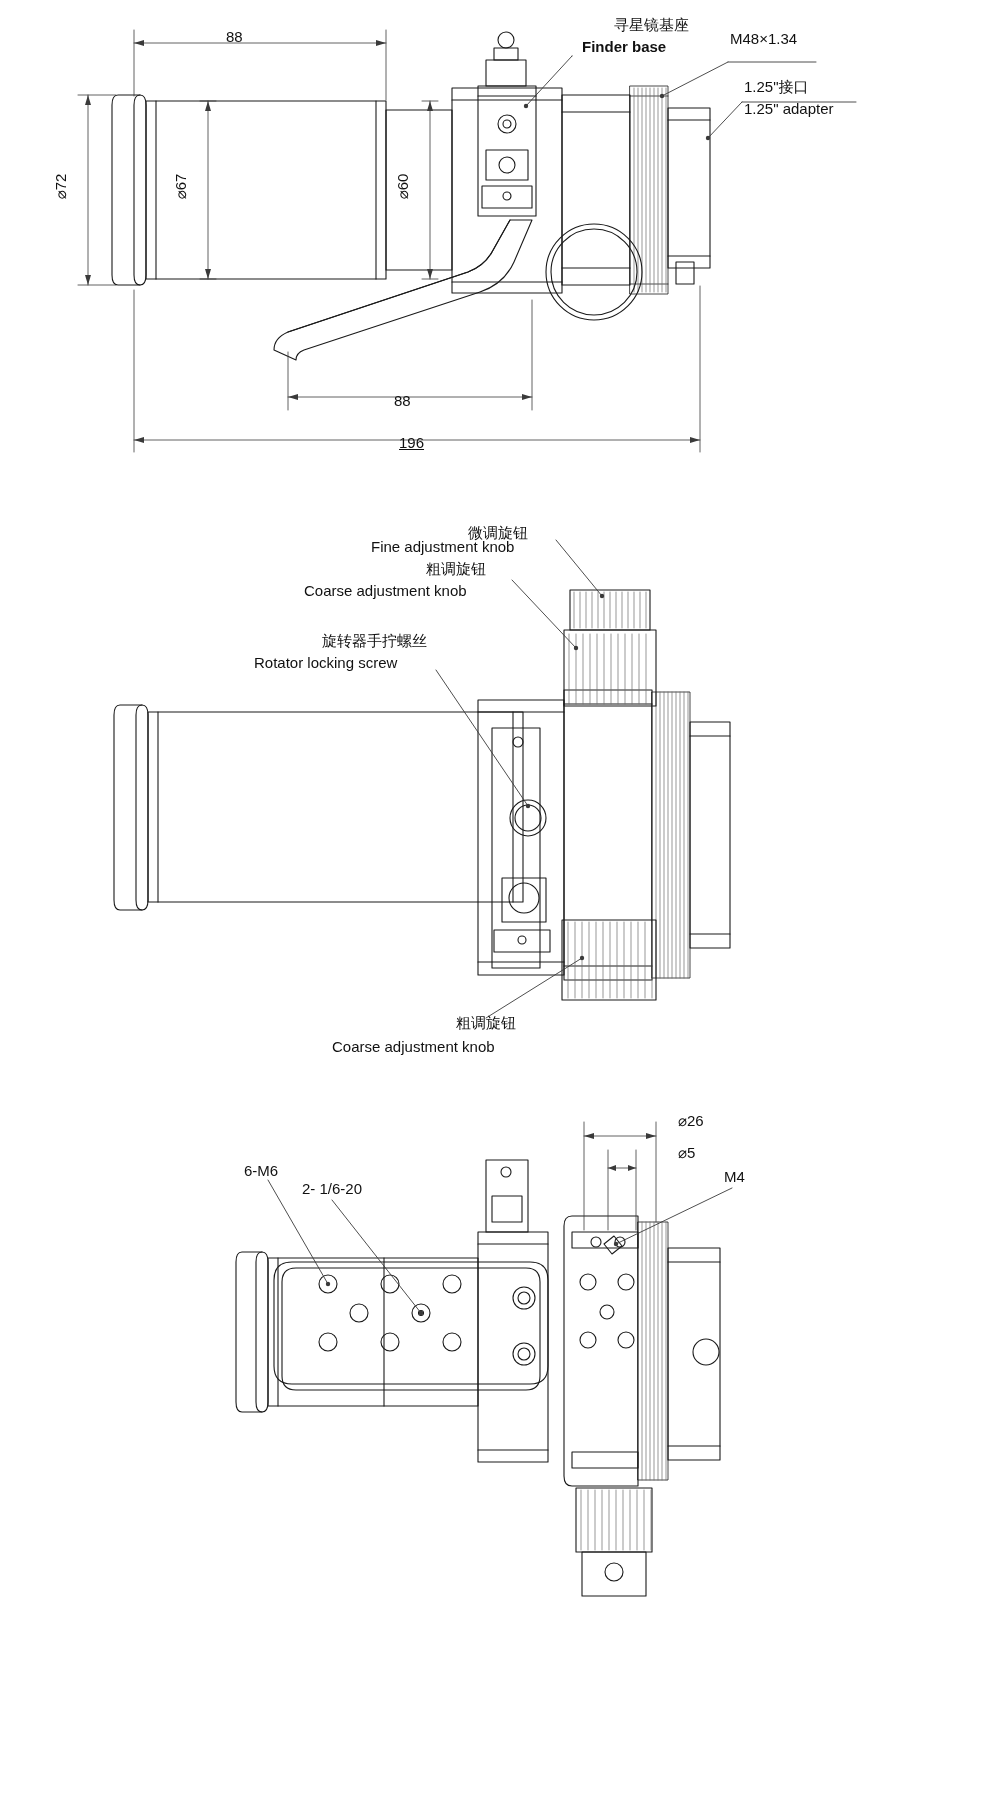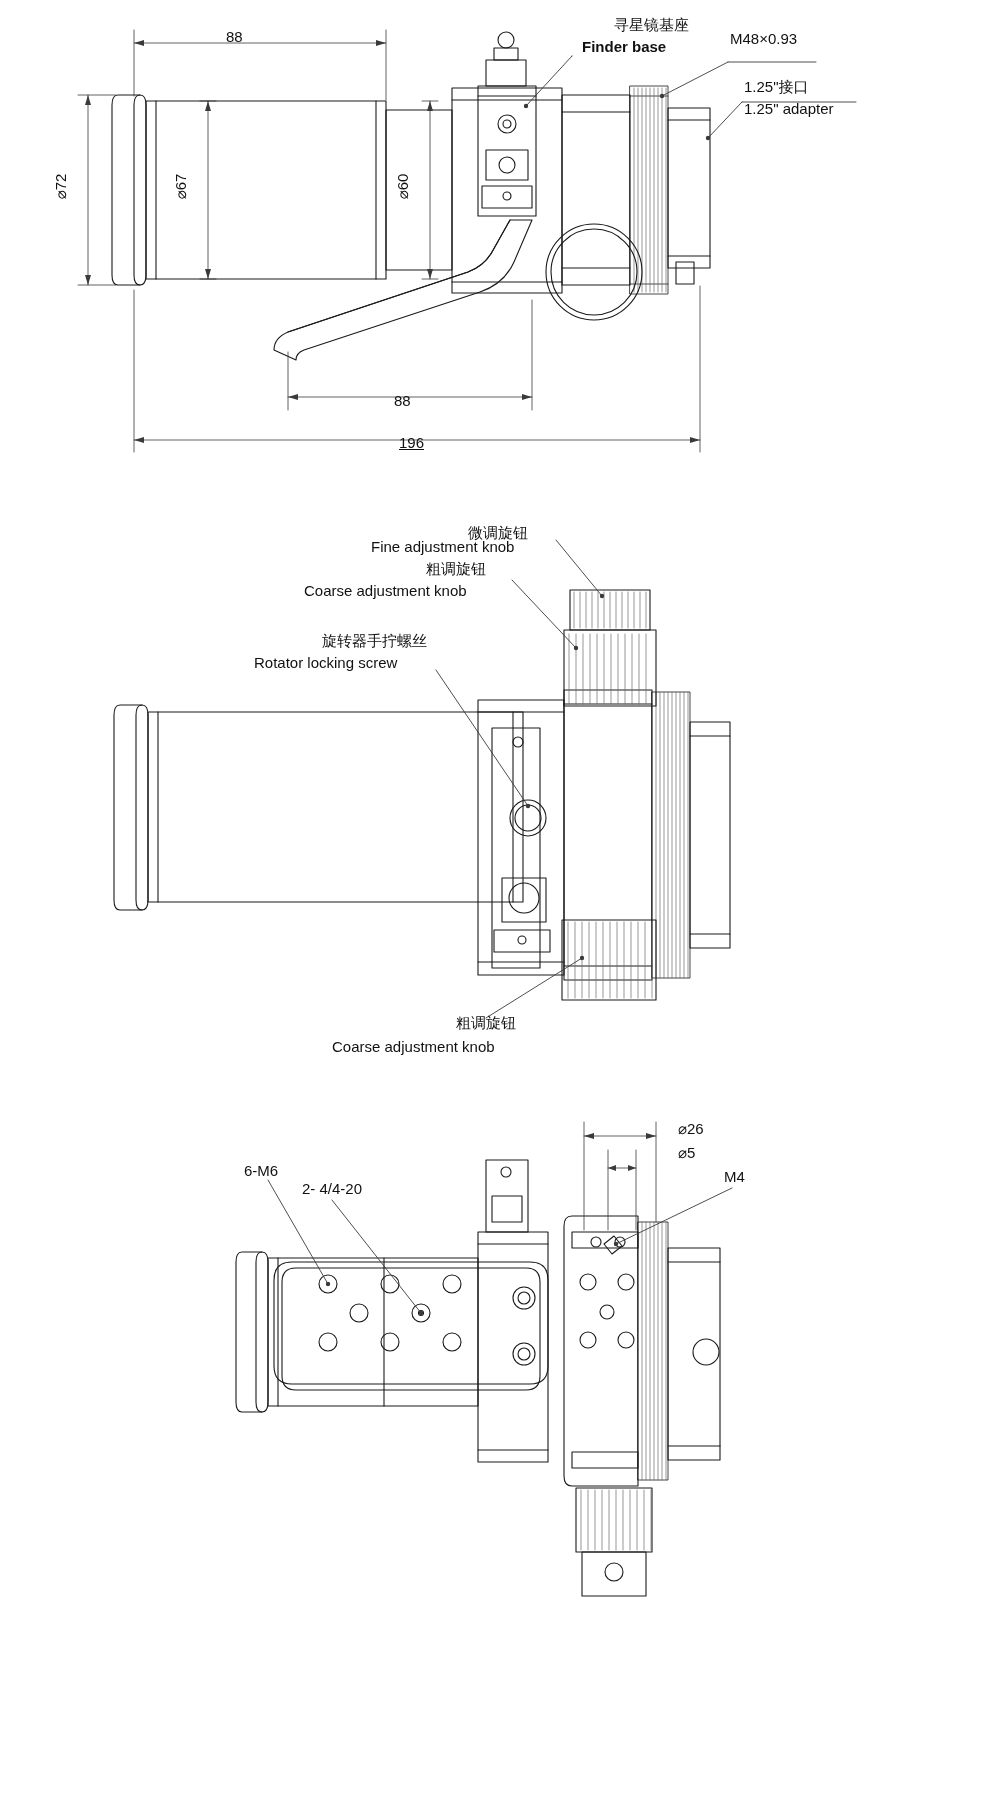--- a/index.html
+++ b/index.html
@@ -405,37 +405,37 @@
   <div class="dim" style="left:210px; top:28px;">88</div>
   <div class="dim vert" style="left:14px; top:178px; width:60px; text-align:center;">⌀72</div>
   <div class="dim vert" style="left:134px; top:178px; width:60px; text-align:center;">⌀67</div>
   <div class="dim vert" style="left:356px; top:178px; width:60px; text-align:center;">⌀60</div>
   <div class="dim" style="left:378px; top:392px;">88</div>
   <div class="dim" style="left:383px; top:434px;text-decoration:underline;">196</div>
 
   <div class="lbl cn" style="left:566px; top:16px;margin-left:32px;">寻星镜基座</div>
   <div class="lbl" style="left:566px; top:38px;font-weight:bold;">Finder base</div>
 
-  <div class="lbl" style="left:714px; top:30px;">M48×0.93</div>
+  <div class="lbl" style="left:714px; top:30px;">M48×1.34</div>
 
   <div class="lbl cn" style="left:728px; top:78px;">1.25"接口</div>
   <div class="lbl" style="left:728px; top:100px;">1.25" adapter</div>
 
   <div class="lbl cn" style="left:452px; top:516px;margin-top:8px;">微调旋钮</div>
   <div class="lbl" style="left:355px; top:538px;">Fine adjustment knob</div>
 
   <div class="lbl cn" style="left:410px; top:560px;">粗调旋钮</div>
   <div class="lbl" style="left:288px; top:582px;">Coarse adjustment knob</div>
 
   <div class="lbl cn" style="left:306px; top:632px;">旋转器手拧螺丝</div>
   <div class="lbl" style="left:238px; top:654px;">Rotator locking screw</div>
 
   <div class="lbl cn" style="left:440px; top:1014px;">粗调旋钮</div>
   <div class="lbl" style="left:316px; top:1038px;">Coarse adjustment knob</div>
 
   <div class="lbl" style="left:228px; top:1162px;text-align:center;">6-M6</div>
-  <div class="lbl" style="left:286px; top:1180px;">2- 4/4-20</div>
+  <div class="lbl" style="left:286px; top:1180px;">2- 1/6-20</div>
   <div class="lbl" style="left:708px; top:1168px;">M4</div>
 
-  <div class="dim" style="left:662px; top:1112px;margin-top:8px;">⌀26</div>
+  <div class="dim" style="left:662px; top:1112px;">⌀26</div>
   <div class="dim" style="left:662px; top:1144px;">⌀5</div>
 
 </div>
 
 </body></html>

